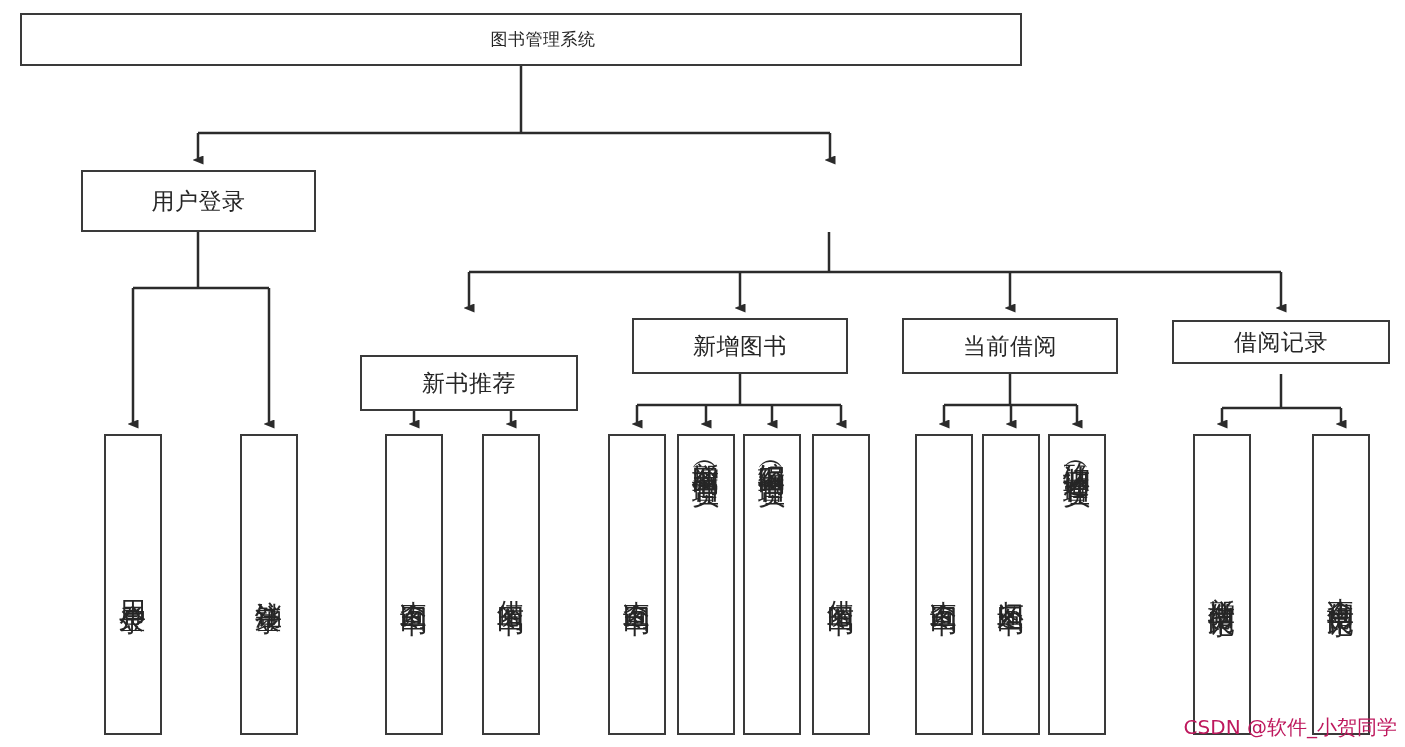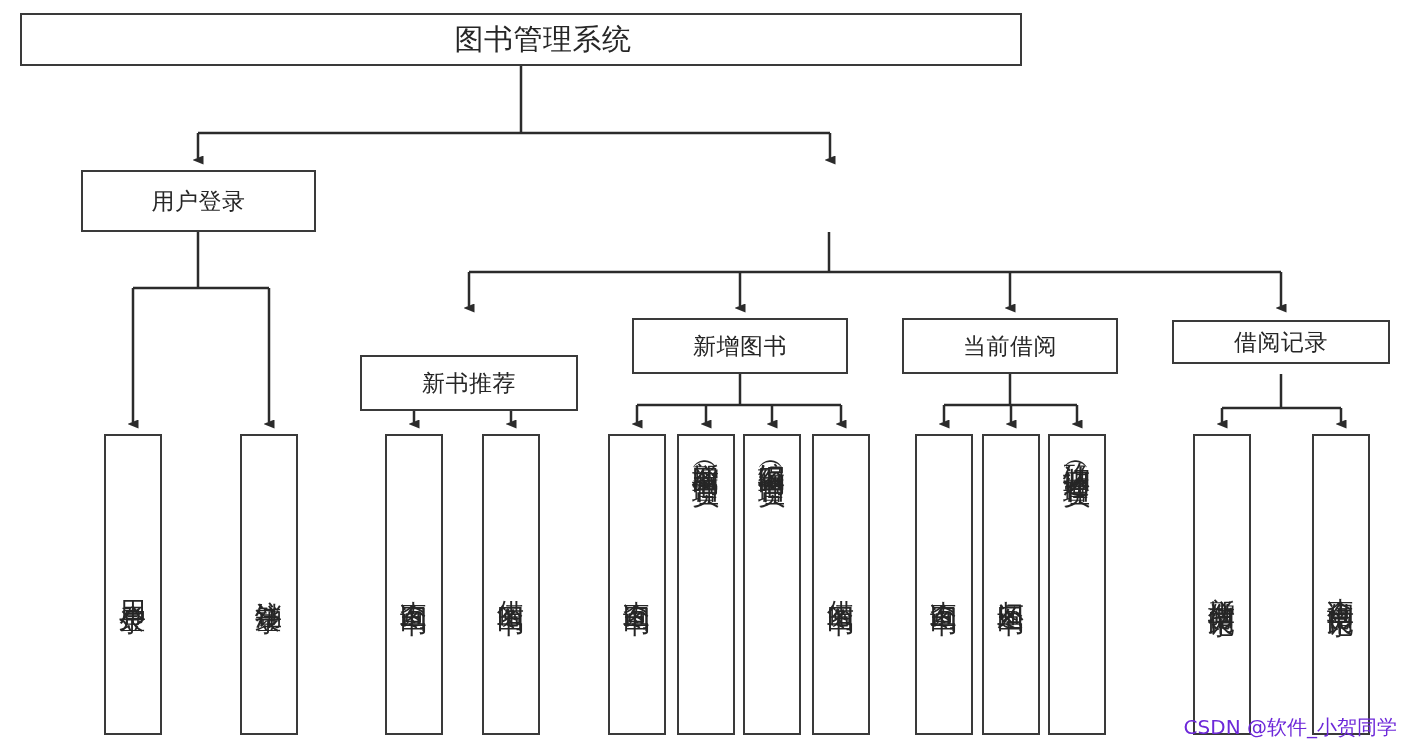--- a/index.html
+++ b/index.html
@@ -38,21 +38,21 @@
   .node-label {
     color: #262626;
     white-space: nowrap;
     line-height: 1.15;
   }
   .node.horizontal .node-label {
     font-size: 23px;
     letter-spacing: 0.5px;
   }
   .node.root .node-label {
-    font-size: 29px;
+    font-size: 17px;
     margin-left: 44px;
   }
   .node.vertical {
     align-items: flex-start;
     justify-content: center;
     padding-top: 4px;
   }
   .node.vertical .node-label {
     writing-mode: vertical-rl;
     text-orientation: upright;
@@ -63,21 +63,21 @@
   }
   .node.vertical.centered {
     align-items: center;
     padding-top: 0;
   }
   #watermark {
     position: absolute;
     right: 8px;
     bottom: 6px;
     font-size: 20px;
-    color: #6d28d9;
+    color: #be185d;
     z-index: 5;
     white-space: nowrap;
     font-family: "DejaVu Sans", "Liberation Sans", sans-serif;
   }
 </style>
 </head>
 <body>
 
 <div id="diagram-root">
 

